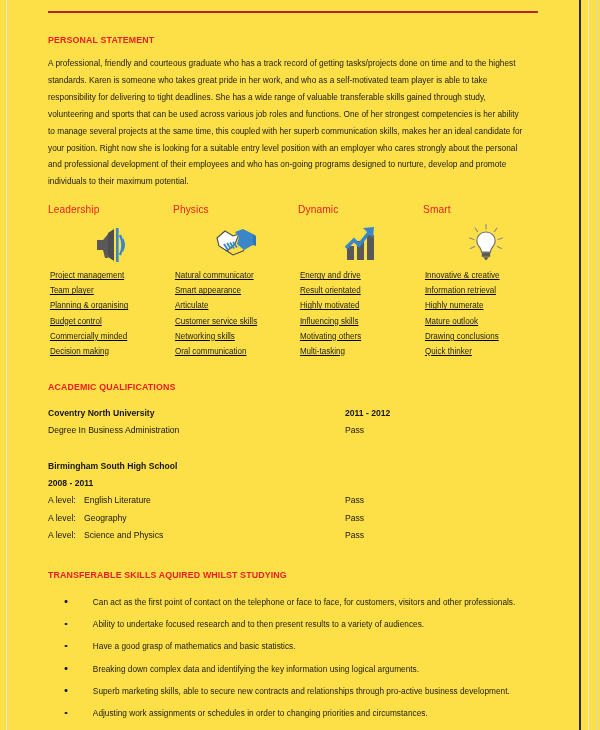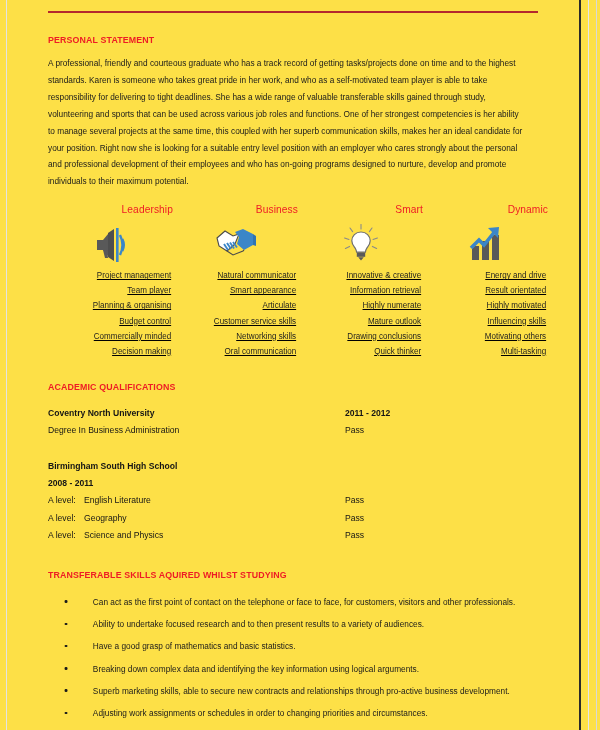--- a/index.html
+++ b/index.html
@@ -88,21 +88,21 @@
   }
 
   
   #skills-grid {
     margin-top: 14px;
     display: flex;
     width: 500px;
   }
   .skill-col {
     width: 125px;
-    text-align: right;
+    text-align: left;
   }
   .skill-col-title {
     color: #ee1c25;
     font-size: 10.2px;
     font-weight: normal;
     letter-spacing: 0.1px;
   }
   .skill-icon-wrap {
     height: 48px;
     display: flex;
@@ -210,21 +210,21 @@
           <div class="skill-item">Project management</div>
           <div class="skill-item">Team player</div>
           <div class="skill-item">Planning &amp; organising</div>
           <div class="skill-item">Budget control</div>
           <div class="skill-item">Commercially minded</div>
           <div class="skill-item">Decision making</div>
         </div>
       </div>
 
       <div class="skill-col">
-        <div class="skill-col-title">Business</div>
+        <div class="skill-col-title">Physics</div>
         <div class="skill-icon-wrap">
           <svg width="46" height="40" viewBox="0 0 46 40">
             <path d="M4 14 L12 7 L20 12 L26 10 L22 20 L14 27 L6 22 Z" fill="#ffffff" stroke="#4a4a4a" stroke-width="1.1"></path>
             <path d="M22 8 L30 5 L40 10 L40 21 L31 26 L24 20 L26 13 Z" fill="#3b86c8"></path>
             <path d="M40 10 L43 12 L43 22 L40 21 Z" fill="#2f74b3"></path>
             <path d="M14 27 L20 31 L30 27 L31 26" fill="none" stroke="#4a4a4a" stroke-width="1.1"></path>
             <g stroke="#3b86c8" stroke-width="1.9">
               <line x1="11" y1="20" x2="15" y2="26"></line>
               <line x1="14" y1="19" x2="18" y2="25"></line>
               <line x1="17" y1="18.5" x2="21" y2="24.5"></line>
@@ -232,20 +232,41 @@
             </g>
           </svg>
         </div>
         <div class="skill-items">
           <div class="skill-item">Natural communicator</div>
           <div class="skill-item">Smart appearance</div>
           <div class="skill-item">Articulate</div>
           <div class="skill-item">Customer service skills</div>
           <div class="skill-item">Networking skills</div>
           <div class="skill-item">Oral communication</div>
+        </div>
+      </div>
+
+      <div class="skill-col">
+        <div class="skill-col-title">Dynamic</div>
+        <div class="skill-icon-wrap">
+          <svg width="42" height="40" viewBox="0 0 42 40">
+            <rect x="7" y="22" width="7" height="14" fill="#595959"></rect>
+            <rect x="17" y="17" width="7" height="19" fill="#595959"></rect>
+            <rect x="27" y="11" width="7" height="25" fill="#595959"></rect>
+            <path d="M6 24 L14 16 L19 21 L31 6" fill="none" stroke="#3b86c8" stroke-width="3.6" stroke-linejoin="miter" stroke-linecap="butt"></path>
+            <path d="M23 4 L34 3 L33 14 Z" fill="#3b86c8"></path>
+          </svg>
+        </div>
+        <div class="skill-items">
+          <div class="skill-item">Energy and drive</div>
+          <div class="skill-item">Result orientated</div>
+          <div class="skill-item">Highly motivated</div>
+          <div class="skill-item">Influencing skills</div>
+          <div class="skill-item">Motivating others</div>
+          <div class="skill-item">Multi-tasking</div>
         </div>
       </div>
 
       <div class="skill-col">
         <div class="skill-col-title">Smart</div>
         <div class="skill-icon-wrap">
           <svg width="42" height="42" viewBox="0 0 42 42">
             <path d="M21 9 C15.6 9 11.8 13 11.8 17.8 C11.8 21.3 14 23.4 15.4 25.6
                      C16.2 26.9 16.5 28 16.6 29.2 L25.4 29.2 C25.5 28 25.8 26.9 26.6 25.6
                      C28 23.4 30.2 21.3 30.2 17.8 C30.2 13 26.4 9 21 9 Z" fill="#ffffff" stroke="#6e6e6e" stroke-width="1.2"></path>
@@ -265,41 +286,20 @@
         <div class="skill-items">
           <div class="skill-item">Innovative &amp; creative</div>
           <div class="skill-item">Information retrieval</div>
           <div class="skill-item">Highly numerate</div>
           <div class="skill-item">Mature outlook</div>
           <div class="skill-item">Drawing conclusions</div>
           <div class="skill-item">Quick thinker</div>
         </div>
       </div>
 
-      <div class="skill-col">
-        <div class="skill-col-title">Dynamic</div>
-        <div class="skill-icon-wrap">
-          <svg width="42" height="40" viewBox="0 0 42 40">
-            <rect x="7" y="22" width="7" height="14" fill="#595959"></rect>
-            <rect x="17" y="17" width="7" height="19" fill="#595959"></rect>
-            <rect x="27" y="11" width="7" height="25" fill="#595959"></rect>
-            <path d="M6 24 L14 16 L19 21 L31 6" fill="none" stroke="#3b86c8" stroke-width="3.6" stroke-linejoin="miter" stroke-linecap="butt"></path>
-            <path d="M23 4 L34 3 L33 14 Z" fill="#3b86c8"></path>
-          </svg>
-        </div>
-        <div class="skill-items">
-          <div class="skill-item">Energy and drive</div>
-          <div class="skill-item">Result orientated</div>
-          <div class="skill-item">Highly motivated</div>
-          <div class="skill-item">Influencing skills</div>
-          <div class="skill-item">Motivating others</div>
-          <div class="skill-item">Multi-tasking</div>
-        </div>
-      </div>
-
     </div>
 
     <h2 class="section-heading" id="academic-heading">ACADEMIC QUALIFICATIONS</h2>
 
     <div class="edu-block">
       <div class="edu-row institution">
         <div class="edu-left">Coventry North University</div>
         <div class="edu-right">2011 - 2012</div>
       </div>
       <div class="edu-row">

